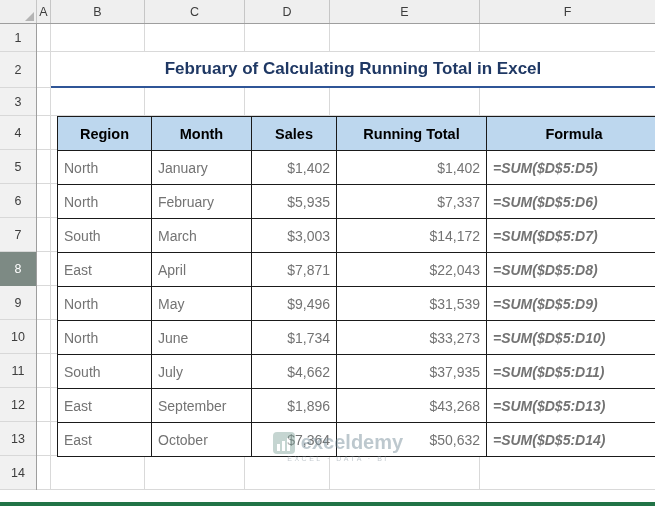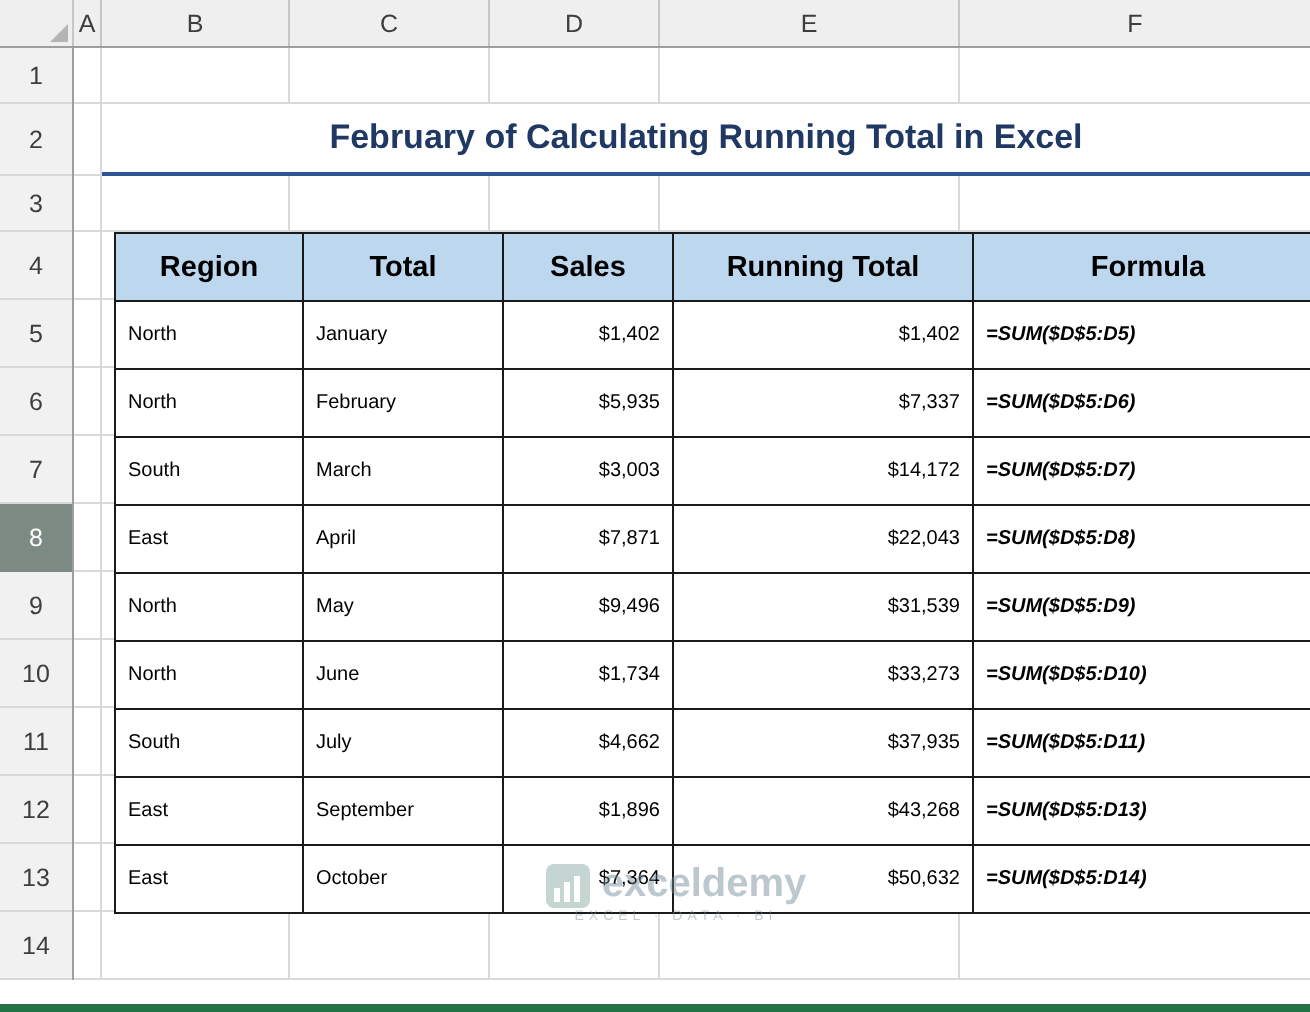--- a/index.html
+++ b/index.html
@@ -31,21 +31,21 @@
   
   .title-row{position:absolute;left:51px;top:52px;width:604px;height:36px;background:#fff;
     display:flex;align-items:center;justify-content:center;
     border-bottom:2px solid var(--c-title_underline,#2F5597);box-sizing:border-box;z-index:2;}
   .title-row span{font-size:17px;font-weight:bold;color:var(--c-title_text,#1F3864);}
 
   
   .datatable{position:absolute;left:57px;top:116px;width:604px;border-collapse:collapse;
     table-layout:fixed;background:#fff;z-index:2;}
   .datatable th,.datatable td{border:1px solid #1a1a1a;height:34px;box-sizing:border-box;
-    font-size:10px;color:#000000;padding:0 6px;overflow:hidden;white-space:nowrap;}
+    font-size:14px;color:#737373;padding:0 6px;overflow:hidden;white-space:nowrap;}
   .datatable th{background:var(--c-table_header_fill,#BDD7EE);font-weight:bold;
     text-align:center;font-size:14.5px;color:#000;}
   .cell-left{text-align:left;}
   .cell-right{text-align:right;padding-right:8px;}
   .cell-formula{text-align:left;color:var(--c-formula_text,#2121D6);font-weight:bold;
     font-style:italic;font-size:13.5px;padding-left:4px;}
 
   
   .watermark{position:absolute;left:248px;top:431px;width:180px;z-index:4;opacity:.45;
     pointer-events:none;display:flex;flex-direction:column;align-items:center;}
@@ -127,21 +127,21 @@
     <colgroup>
       <col style="width:94px">
         <col style="width:100px">
         <col style="width:85px">
       <col style="width:150px">
         <col style="width:175px">
     </colgroup>
     <thead>
       <tr>
         <th>Region</th>
-        <th>Total</th>
+        <th>Month</th>
         <th>Sales</th>
         <th>Running Total</th>
         <th>Formula</th>
       </tr>
     </thead>
     <tbody>
         <tr>
           <td class="cell-left">North</td>
           <td class="cell-left">January</td>
           <td class="cell-right">$1,402</td>

